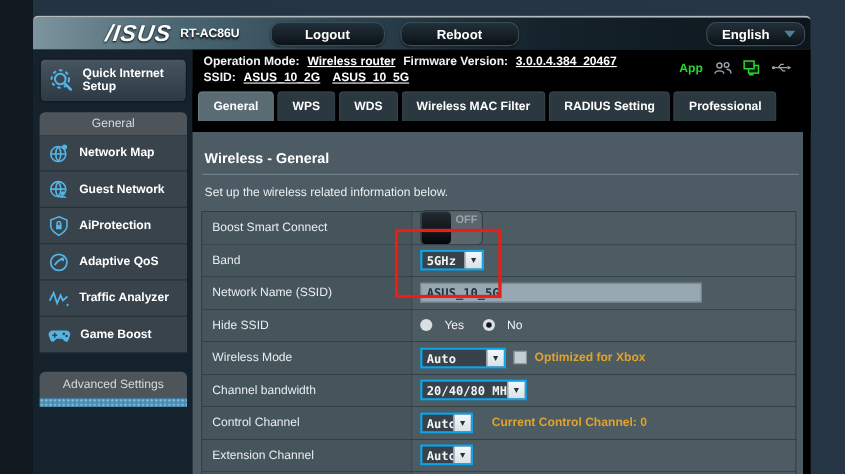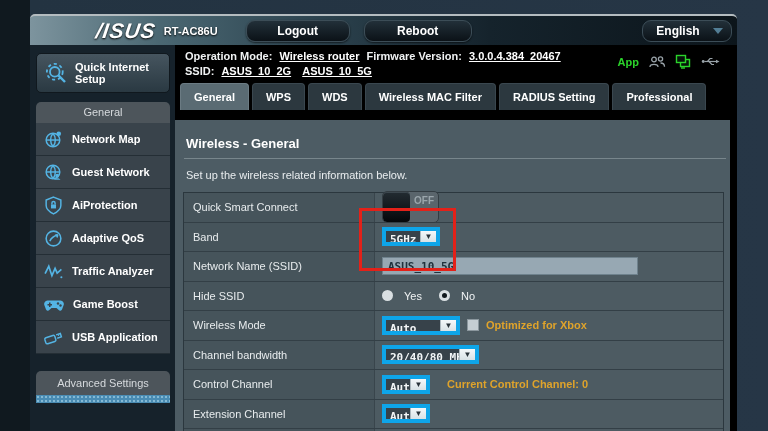--- a/index.html
+++ b/index.html
@@ -84,21 +84,21 @@
                  padding-left:9px; color:#e8ecee; font-size:11px; display:flex; align-items:center; }
   .fcell-ctl { flex:1; background:#4d5b62; padding-left:7px; display:flex; align-items:center; gap:7px; }
 
   
   .toggle { width:57px; height:32px; border-radius:5px; background:#5a656c;
             border:1px solid #333c42; display:flex; overflow:hidden; cursor:pointer; }
   .toggle-knob { width:27px; border-radius:4px; background:linear-gradient(#232c32,#04070a);
                  box-shadow:inset 0 1px 0 #3c474e; }
   .toggle-txt { flex:1; text-align:center; font-weight:bold; font-size:10px; color:#9aa5ab; line-height:18px; }
 
-  .sel { height:19px; border:4px solid #0ea5e9; background:#37424a; display:inline-flex; cursor:pointer; }
+  .sel { height:19px; border:2px solid #0ea5e9; background:#37424a; display:inline-flex; cursor:pointer; }
   .sel-txt { padding:0 4px; font-family:"DejaVu Sans Mono", monospace; font-weight:bold; font-size:11px;
              color:#f2f5f6; line-height:17px; flex:1; white-space:nowrap; overflow:hidden; }
   .sel-btn { width:16px; background:linear-gradient(#f4f8fa,#d8e2e6); border-left:1px solid #aeb9bf;
              color:#29333a; font-size:8px; display:flex; align-items:center; justify-content:center; }
 
   .tinput { height:18px; width:256px; background:#97a8b3; border:1px solid #6f828d;
             font-family:"DejaVu Sans Mono", monospace; font-weight:bold; font-size:11px;
             color:#20323d; padding:0 5px; outline:none; }
 
   .radio { width:11px; height:11px; border-radius:50%; background:#d9dfe2; display:inline-block;
@@ -202,30 +202,20 @@
             </div>
             <div class="side-item">
               <span class="sicon">
                 <svg width="22" height="21" viewBox="0 0 22 20" fill="currentColor">
                   <path d="M4.5 6 h13 a3.5 3.5 0 0 1 3 5 l-1.5 4 a2 2 0 0 1 -3.3 .6 L13.5 13.5 h-5 L6.3 15.6 a2 2 0 0 1 -3.3 -.6 L1.5 11 a3.5 3.5 0 0 1 3 -5 Z M6 8 v1.5 H4.5 v1.5 H6 v1.5 h1.5 v-1.5 H9 V9.5 H7.5 V8 Z" fill-rule="evenodd"></path>
                   <circle cx="15" cy="9" r="1.2" fill="#39434b"></circle>
                     <circle cx="17.5" cy="11" r="1.2" fill="#39434b"></circle>
                 </svg>
               </span>
               <span class="side-item-label">Game Boost</span>
-            </div>
-            <div class="side-item">
-              <span class="sicon">
-                <svg width="21" height="21" viewBox="0 0 20 20" fill="none" stroke="currentColor" stroke-width="1.4">
-                  <rect x="2" y="9" width="10" height="6" rx="1.5" transform="rotate(-18 7 12)"></rect>
-                  <path d="M12.5 7.5 l4 -1.3 1 3.2 -4 1.3"></path>
-                  <path d="M14.5 7.2 l.4 1.2 M16.2 6.6 l.4 1.2" stroke-width="1"></path>
-                </svg>
-              </span>
-              <span class="side-item-label">USB Application</span>
             </div>
           </div>
         </div>
 
         <div class="adv-header">Advanced Settings</div>
         <div class="adv-strip"></div>
       </aside>
 
       <div class="main">
         <div class="infobar">
@@ -279,21 +269,21 @@
         </div>
 
         <div class="panel">
           <div class="panel-title">Wireless - General</div>
           <div class="panel-hr"></div>
           <div class="panel-desc">Set up the wireless related information below.</div>
 
           <div class="ftable">
 
             <div class="frow">
-              <div class="fcell-label">Quick Smart Connect</div>
+              <div class="fcell-label">Boost Smart Connect</div>
               <div class="fcell-ctl">
                 <div class="toggle">
                   <span class="toggle-knob"></span>
                   <span class="toggle-txt">OFF</span>
                 </div>
               </div>
             </div>
 
             <div class="frow">
               <div class="fcell-label">Band</div>

